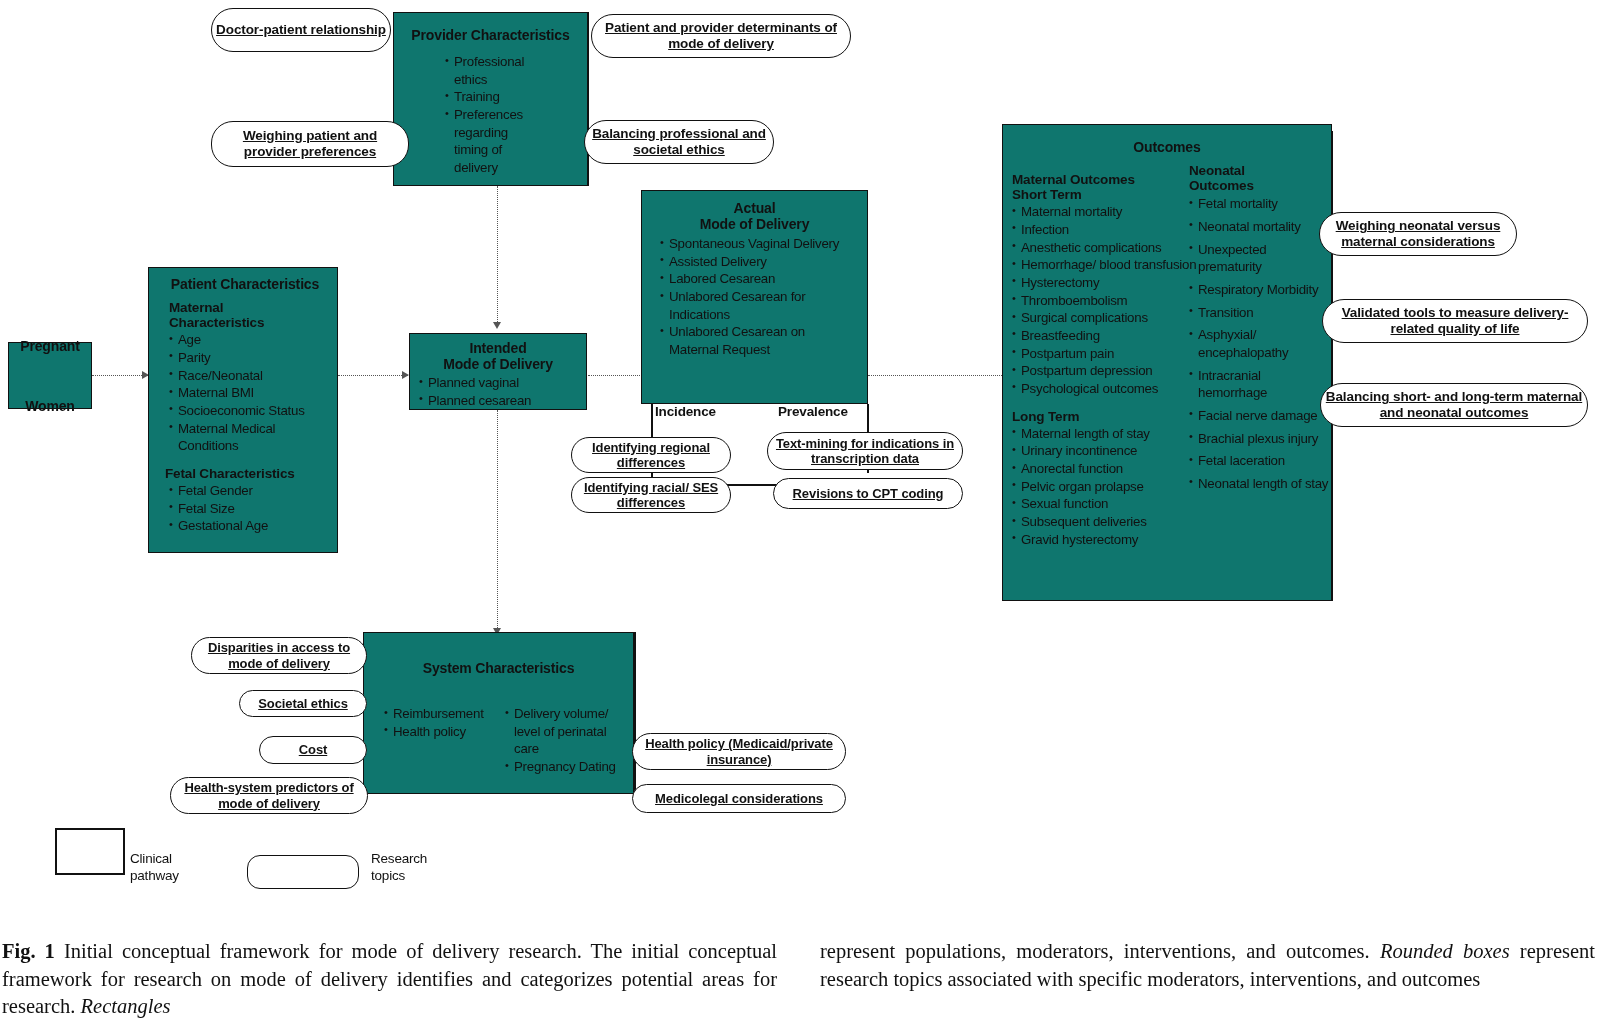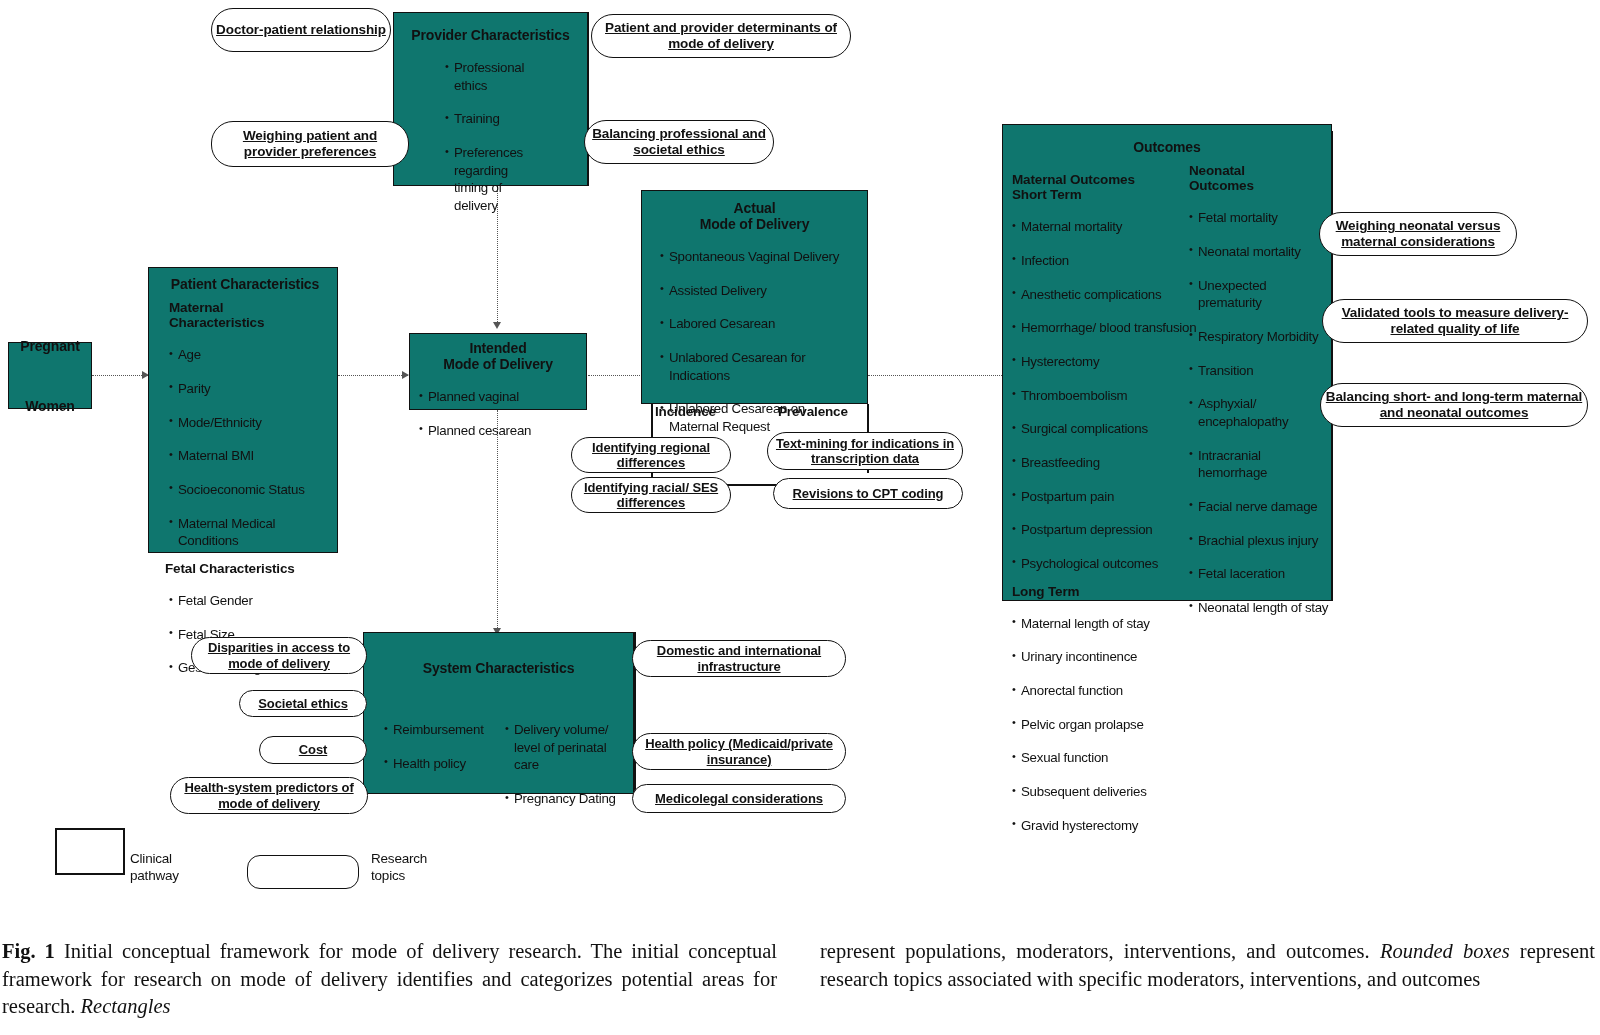--- a/index.html
+++ b/index.html
@@ -51,21 +51,20 @@
   ul.bl{
     list-style:none;
     margin:0;padding:0;
   }
   ul.bl li{
     position:relative;
     padding-left:9px;
     font-size:13.3px;
     line-height:1.33;
     letter-spacing:-.25px;
-    margin-top:16px;
   }
   ul.bl li:before{
     content:"\2022";
     position:absolute;left:0;top:-0.5px;
     font-size:11px;
   }
 
   
   .ln{position:absolute;background:#111;z-index:2;}
   .lnh{height:1.6px;}
@@ -182,21 +181,21 @@
   </div>
 
   <div class="rect" style="left:148px;top:267px;width:190px;height:286px;padding:8px 10px 0 14px;">
     <div class="ttl" style="margin-bottom:8px;">Patient Characteristics</div>
     <div class="sub" style="margin-left:6px;width:120px;">
       <span>Maternal Characteristics</span>
     </div>
     <ul class="bl" style="margin-left:6px;margin-top:1px;width:160px;">
       <li>Age</li>
       <li>Parity</li>
-      <li>Mode/Ethnicity</li>
+      <li>Race/Neonatal</li>
       <li>Maternal BMI</li>
       <li>Socioeconomic Status</li>
       <li>Maternal Medical Conditions</li>
     </ul>
     <div class="sub" style="margin-left:2px;margin-top:11px;">Fetal Characteristics</div>
     <ul class="bl" style="margin-left:6px;margin-top:1px;width:160px;">
       <li>Fetal Gender</li>
       <li>Fetal Size</li>
       <li>Gestational Age</li>
     </ul>
@@ -316,23 +315,20 @@
   <div class="round" style="left:239px;top:690px;width:128px;height:27px;font-size:13px;">
     <span>Societal ethics</span>
   </div>
   <div class="round" style="left:259px;top:736px;width:108px;height:28px;font-size:13px;">
     <span>Cost</span>
   </div>
   <div class="round" style="left:170px;top:777px;width:198px;height:37px;font-size:13px;">
     <span>Health-system predictors of mode of delivery</span>
   </div>
 
-  <div class="round" style="left:632px;top:640px;width:214px;height:37px;font-size:13px;">
-    <span>Domestic and international infrastructure</span>
-  </div>
   <div class="round" style="left:632px;top:733px;width:214px;height:37px;font-size:13px;">
     <span>Health policy (Medicaid/private insurance)</span>
   </div>
   <div class="round" style="left:632px;top:784px;width:214px;height:29px;font-size:13px;">
     <span>Medicolegal considerations</span>
   </div>
 
   <div class="legend-rect" style="left:55px;top:828px;width:66px;height:43px;"></div>
   <div class="legend-lbl" style="left:130px;top:851px;">
     <div>Clinical</div>

